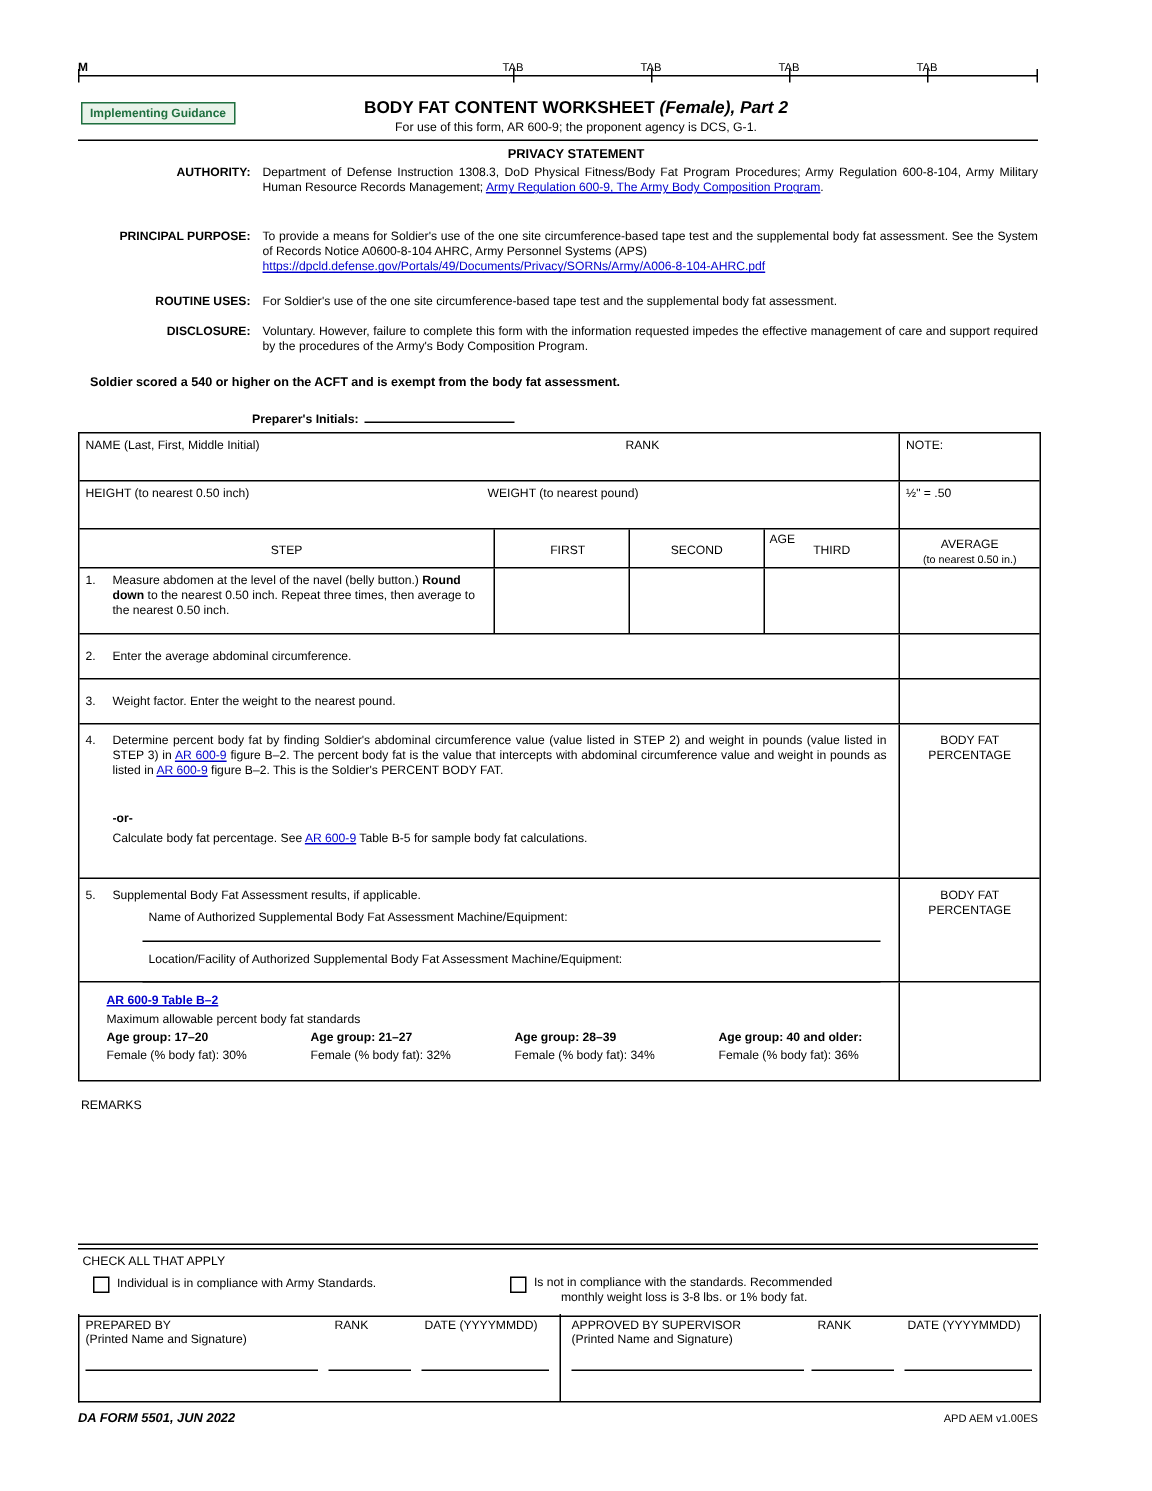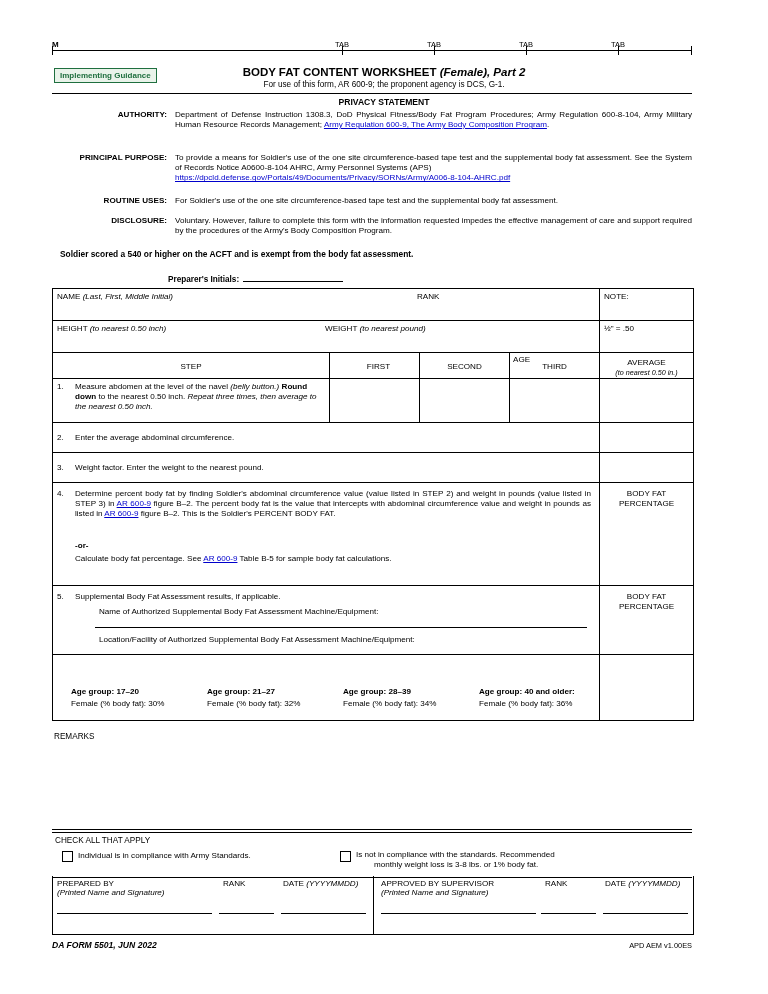--- a/index.html
+++ b/index.html
@@ -185,21 +185,21 @@
     padding: 3px 4px;
     font-size: 8.1px;
     line-height: 1.22;
   }
   .vline {
     position: absolute;
     top: 0; bottom: 0;
     width: 1px;
     background: #000;
   }
-  .ital { font-style: italic; }
+  .ital { }
   .bld { font-weight: bold; }
   .ctr { text-align: center; }
 
   .note-col-txt {
     font-size: 8.1px;
   }
 
   
   .remarks-lbl {
     position: absolute;
@@ -433,20 +433,24 @@
       <div class="cell" style="left:18px;top:3px;width:520px;">Supplemental Body Fat Assessment results, if applicable.</div>
       <div class="cell" style="left:42px;top:18px;width:500px;">Name of Authorized Supplemental Body Fat Assessment Machine/Equipment:</div>
       <div class="cell" style="left:42px;top:30px;width:492px;border-bottom:1px solid #000;height:12px;"></div>
       <div class="cell" style="left:42px;top:46px;width:500px;">Location/Facility of Authorized Supplemental Body Fat Assessment Machine/Equipment:</div>
       <div class="cell" style="left:42px;top:58px;width:492px;border-bottom:1px solid #000;height:11px;"></div>
       <div class="cell ctr" style="left:547px;top:3px;width:93px;">BODY FAT PERCENTAGE</div>
     </div>
 
     <div class="trow" style="height:66px;">
       <div class="vline" style="left:546px;"></div>
+      <div class="cell" style="left:14px;top:4px;width:300px;">
+        <a class="lnk bld" href="#">AR 600-9  Table B–2</a>
+      </div>
+      <div class="cell" style="left:14px;top:17px;width:400px;">Maximum allowable percent body fat standards</div>
       <div class="cell bld" style="left:14px;top:29px;width:140px;">Age group: 17–20</div>
       <div class="cell" style="left:14px;top:41px;width:140px;">Female (% body fat): 30%</div>
       <div class="cell bld" style="left:150px;top:29px;width:140px;">Age group: 21–27</div>
       <div class="cell" style="left:150px;top:41px;width:140px;">Female (% body fat): 32%</div>
       <div class="cell bld" style="left:286px;top:29px;width:140px;">Age group: 28–39</div>
       <div class="cell" style="left:286px;top:41px;width:140px;">Female (% body fat): 34%</div>
       <div class="cell bld" style="left:422px;top:29px;width:150px;">Age group: 40 and older:</div>
       <div class="cell" style="left:422px;top:41px;width:150px;">Female (% body fat): 36%</div>
     </div>
 

